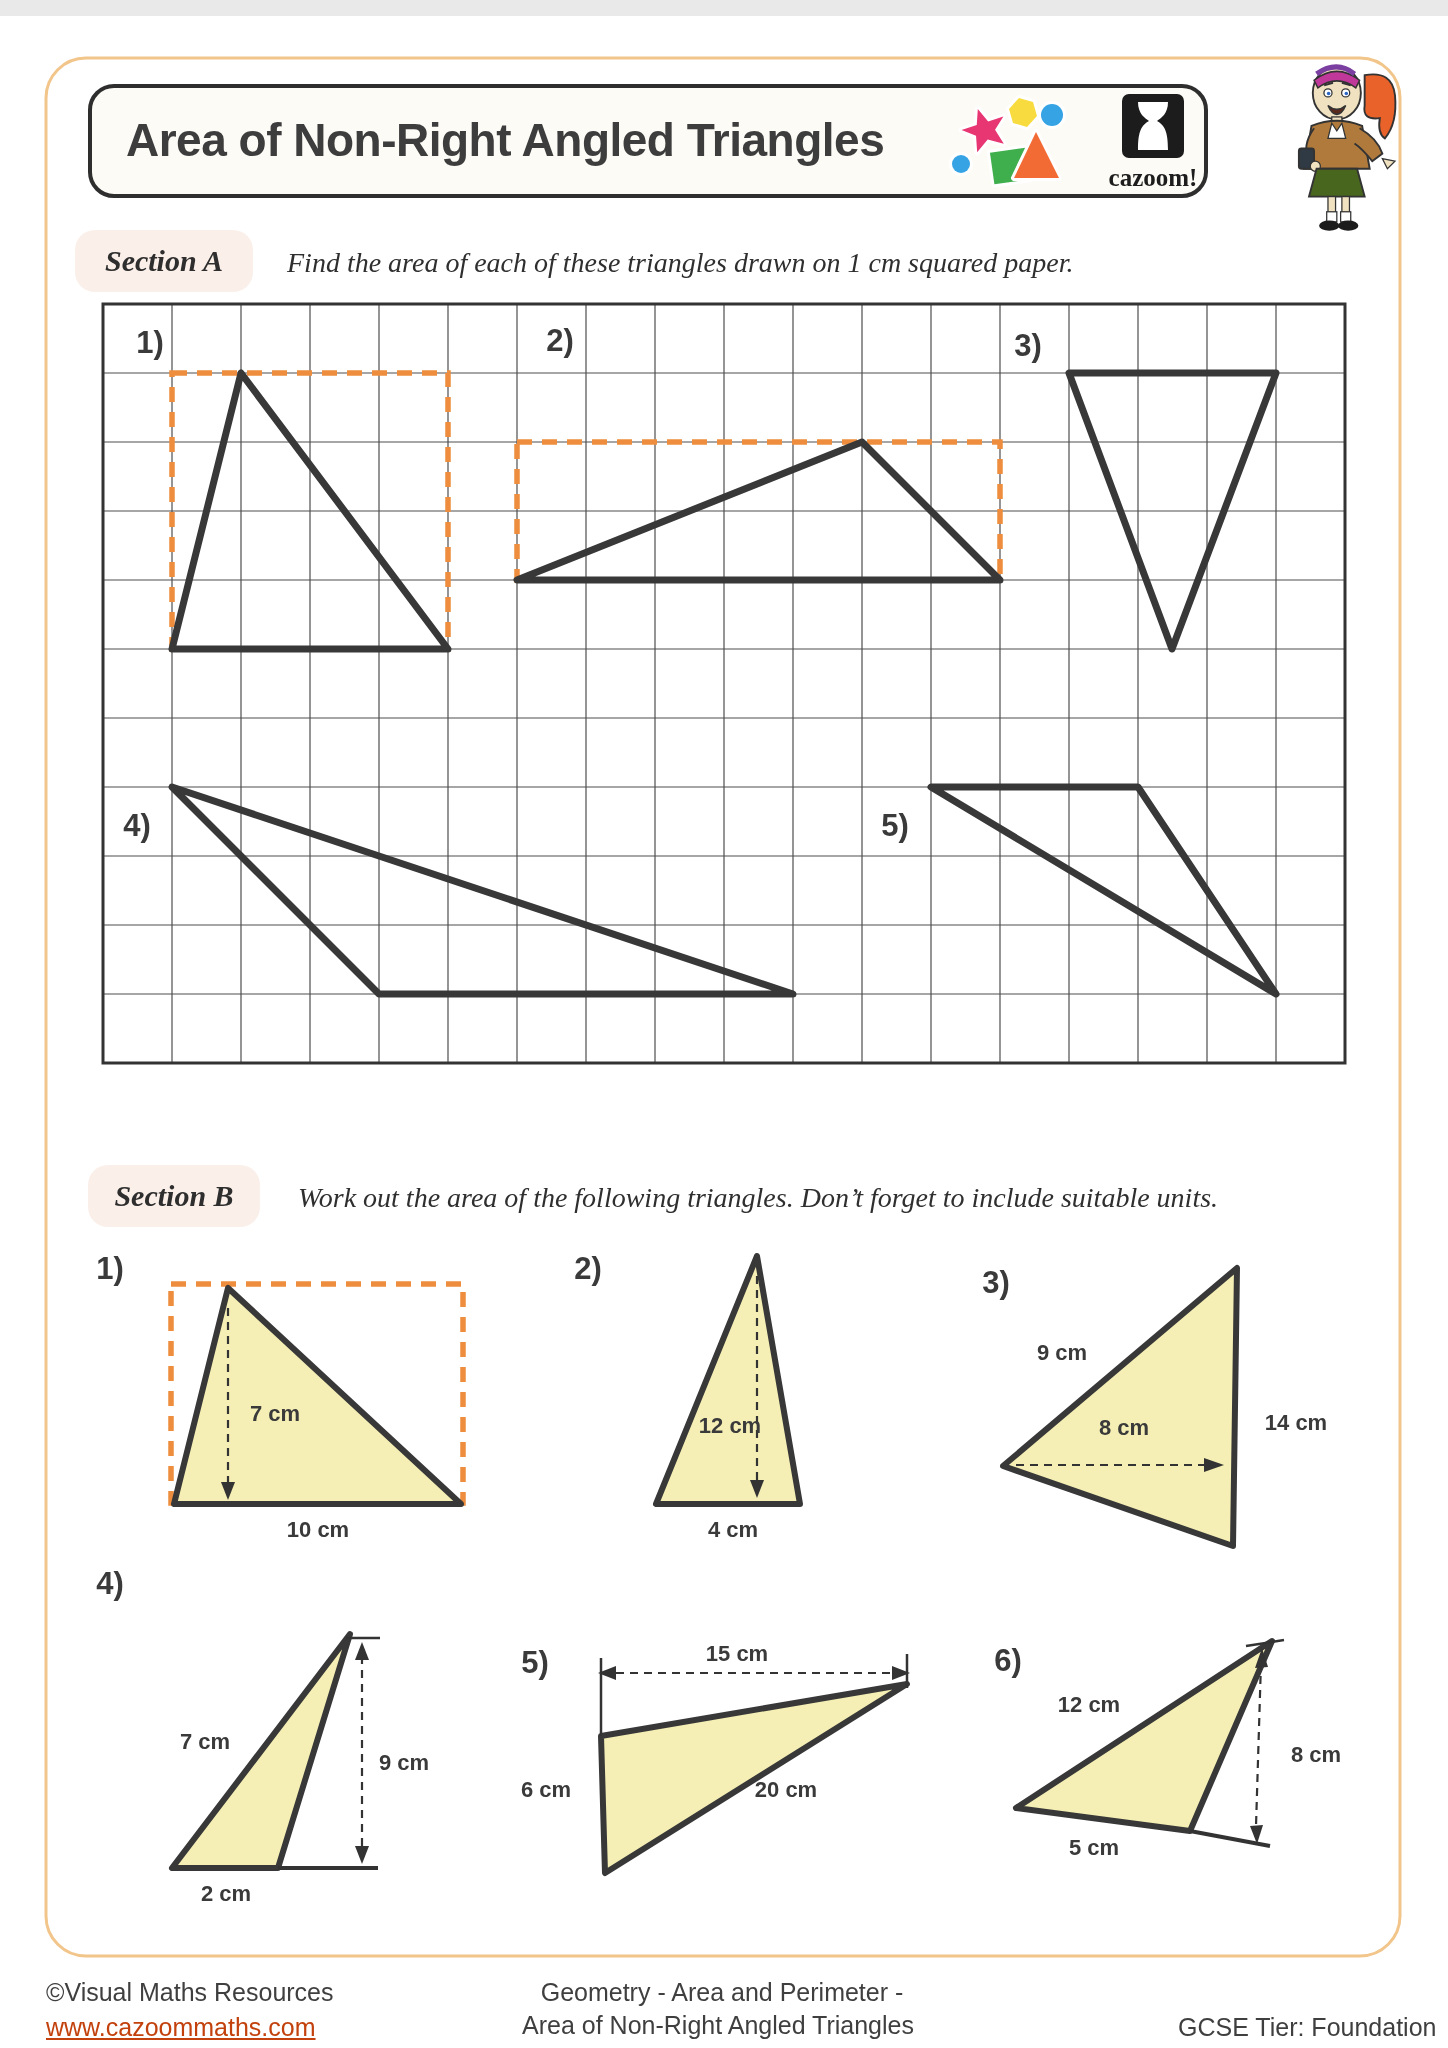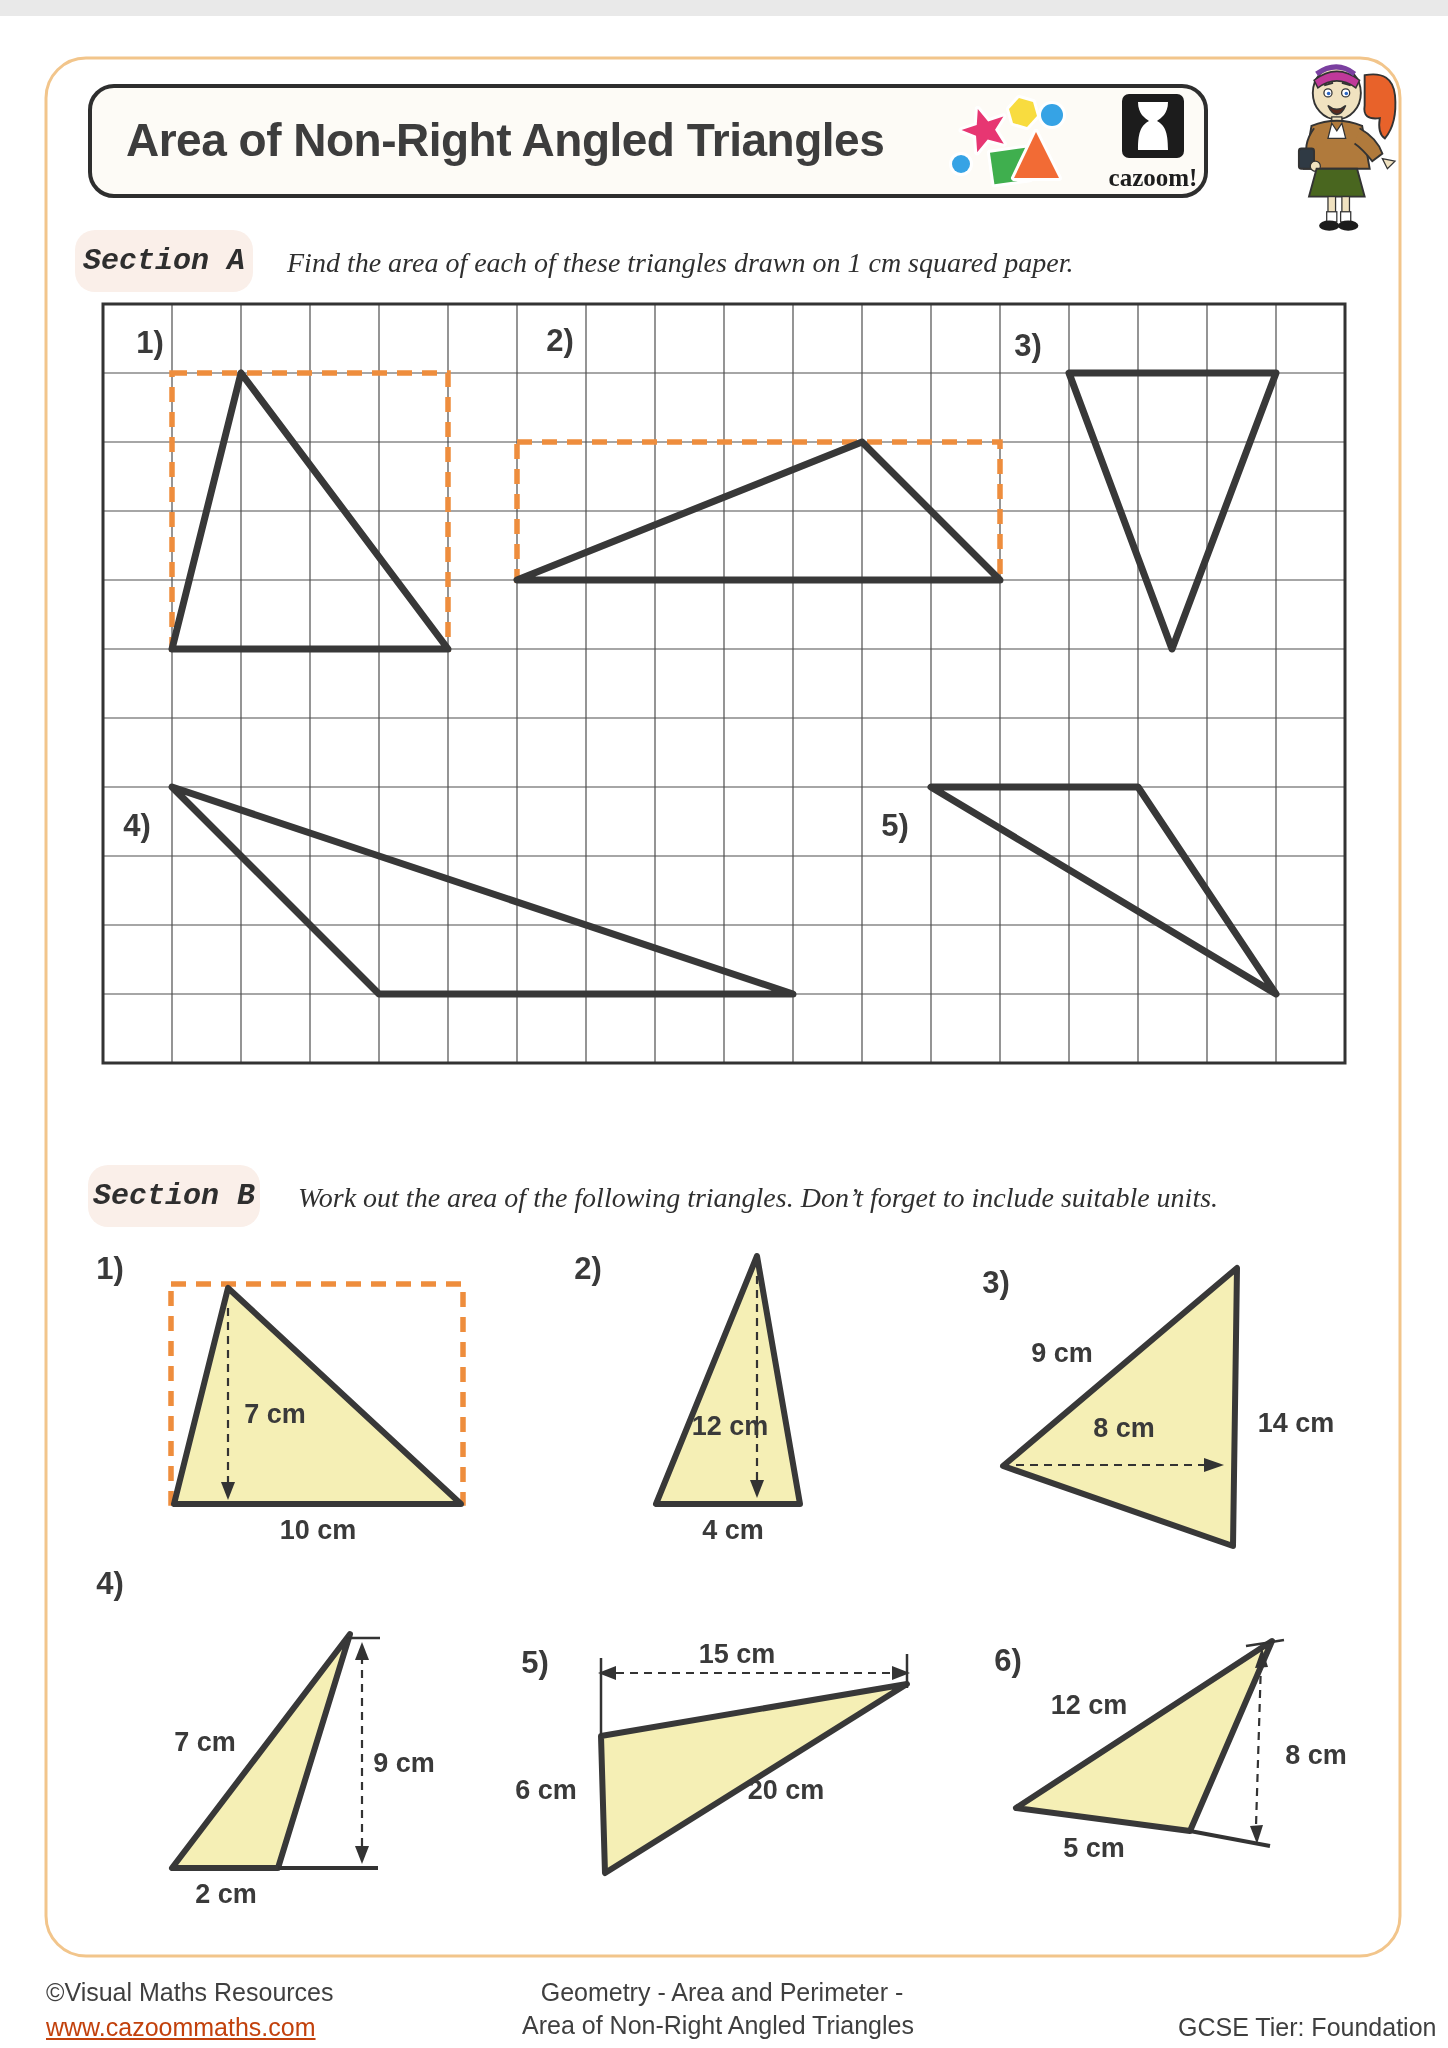--- a/index.html
+++ b/index.html
@@ -13,33 +13,33 @@
   .page-title{position:absolute;left:34px;top:50%;transform:translateY(-52%);
               font-size:46px;font-weight:bold;color:#3d3d3d;letter-spacing:-0.5px;white-space:nowrap;}
   .shapes{position:absolute;left:852px;top:2px;}
   .logo{position:absolute;left:1016px;top:4px;width:90px;height:104px;text-align:left;}
   .logo-word{position:absolute;left:50%;top:72px;transform:translateX(-50%);
              font-family:"Liberation Serif",serif;font-weight:bold;font-size:25px;color:#1d1d1d;}
   .mascot{position:absolute;left:1276px;top:44px;}
 
   
   .pill{position:absolute;background:#faefe9;border-radius:20px;
-        font-family:Liberation Mono, monospace;font-weight:bold;font-style:italic;
+        font-family:Liberation Serif, serif;font-weight:bold;font-style:italic;
         font-size:30px;color:#2e2e2e;display:flex;align-items:center;justify-content:center;}
   .pill-a{left:75px;top:214px;width:178px;height:62px;}
   .pill-b{left:88px;top:1149px;width:172px;height:62px;}
   .instr{position:absolute;font-family:Liberation Serif, serif;font-style:italic;
          font-size:28px;color:#2f2f2f;white-space:nowrap;}
   .instr-a{left:287px;top:231px;}
   .instr-b{left:298px;top:1166px;}
 
   
   .lbl{position:absolute;transform:translate(-50%,-50%);font-weight:bold;color:#3a3a3a;white-space:nowrap;}
   .qnum{font-size:31px;}
-  .meas{font-size:27px;text-align:center;}
+  .meas{font-size:22px;text-align:center;}
 
   
   .gridline{stroke:#4f4f4f;stroke-width:1.2;fill:none;}
   .gridborder{stroke:#333;stroke-width:3;fill:none;}
   .dash{fill:none;stroke:var(--accent);stroke-width:5.5;stroke-dasharray:15 10;}
   .tri-a{fill:none;stroke:#383838;stroke-width:7;stroke-linejoin:round;}
   .tri-b{fill:var(--yellow);stroke:#383838;stroke-width:6;stroke-linejoin:round;}
   .ext{stroke:#333;stroke-width:4;fill:none;}
   .term{stroke:#333;stroke-width:2.5;fill:none;}
   .measline{stroke:#333;stroke-width:2.2;stroke-dasharray:8 6;fill:none;}

